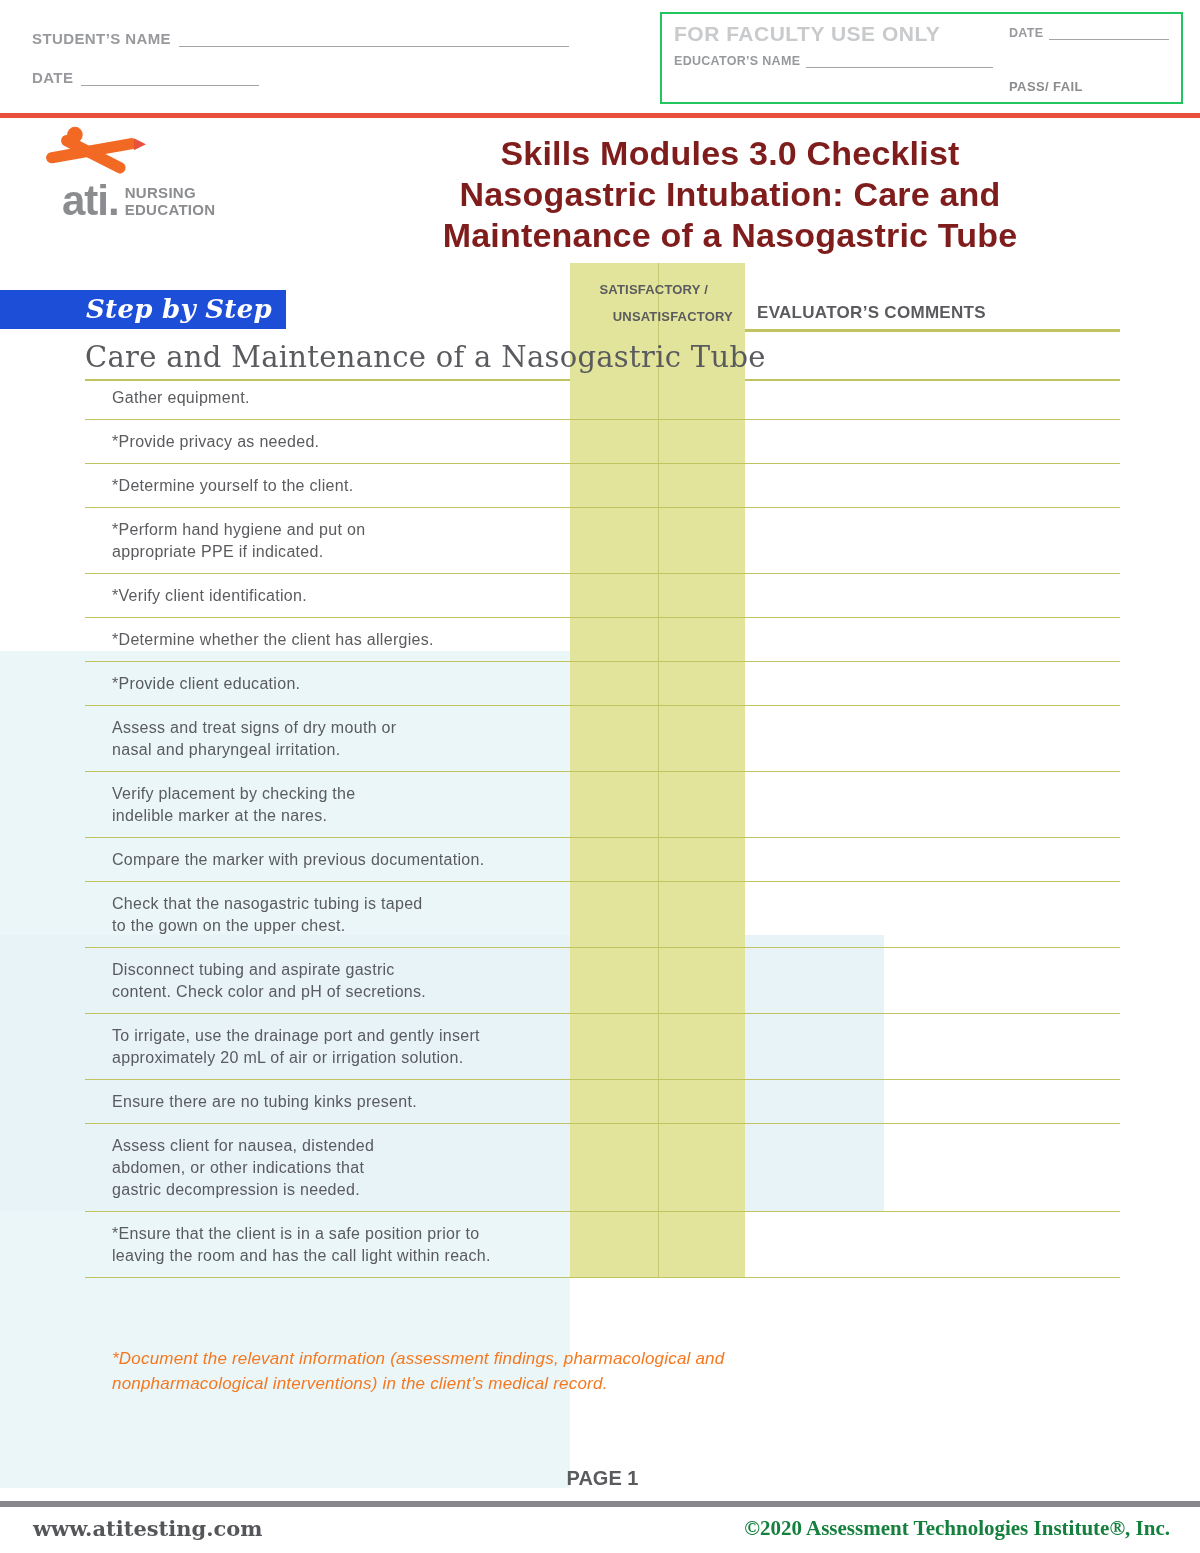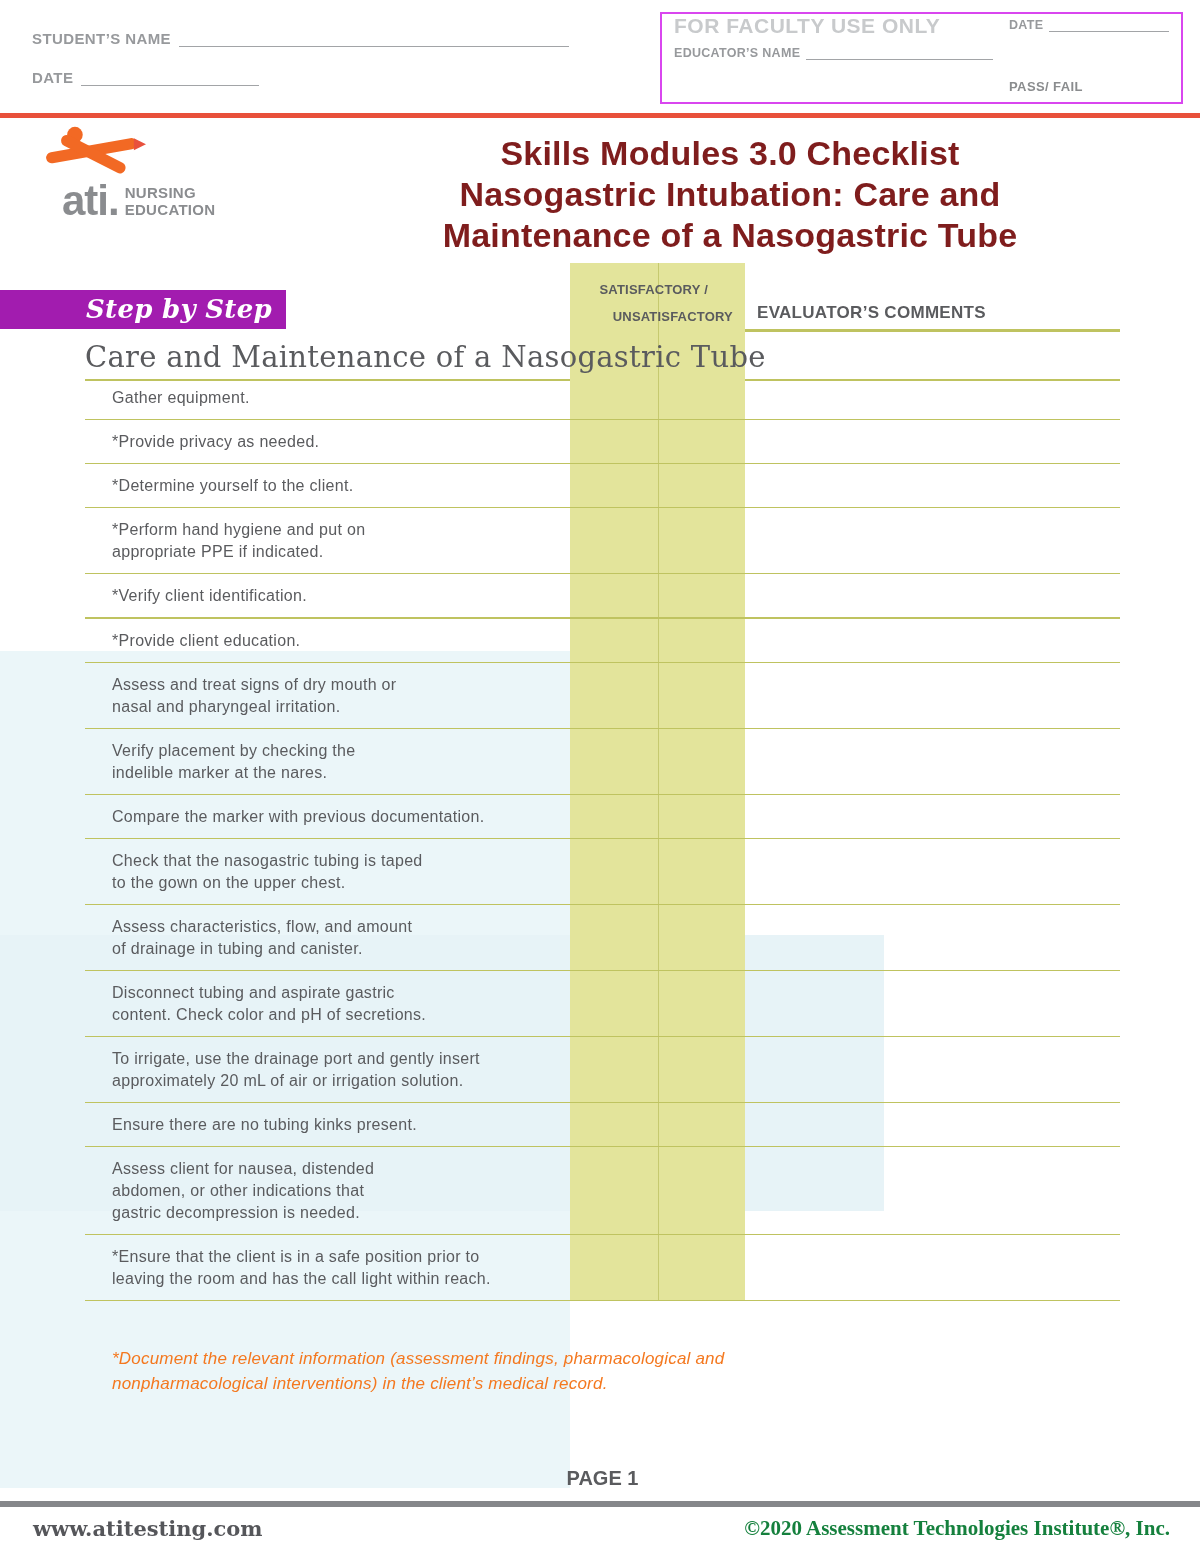--- a/index.html
+++ b/index.html
@@ -20,21 +20,21 @@
   
   .student-header { position:absolute; left:32px; top:30px; z-index:5; }
   .student-row { display:flex; align-items:flex-end; margin-bottom:22px; }
   .slabel { font-size:15px; font-weight:bold; color:#97999C; letter-spacing:.4px; margin-right:8px; white-space:nowrap; }
   .fill-line { display:inline-block; border-bottom:1.5px solid #A2A4A7; height:15px; }
   .line-student { width:390px; }
   .line-date { width:178px; }
 
   .faculty-box {
     position:absolute; left:660px; top:12px; width:523px; height:92px; z-index:5;
-    border:2px solid #d946ef; display:flex; padding:0 12px 8px 12px;
+    border:2px solid #22c55e; display:flex; padding:8px 12px 8px 12px;
   }
   .faculty-left { flex:1; padding-right:16px; }
   .faculty-title { font-size:21px; font-weight:bold; color:#C8CACC; letter-spacing:.5px; margin-bottom:8px; }
   .faculty-row { display:flex; align-items:flex-end; }
   .flabel { font-size:12.5px; font-weight:bold; color:#97999C; letter-spacing:.3px; margin-right:6px; white-space:nowrap; }
   .faculty-row .grow { flex:1; height:13px; }
   .faculty-right { width:160px; display:flex; flex-direction:column; justify-content:space-between; padding-top:4px; }
   .passfail { font-size:13px; font-weight:bold; color:#8A8C8E; letter-spacing:.4px; }
 
   .red-rule { position:absolute; left:0; top:113px; width:1200px; height:5px; background:#E8503B; z-index:4; }
@@ -49,21 +49,21 @@
 
   
   .doc-title { position:absolute; left:330px; top:133px; width:800px; text-align:center; z-index:5; }
   .doc-title div { font-size:34px; font-weight:bold; color:#7f1d1d; line-height:41px; letter-spacing:.2px; }
 
   
   .band-header { position:absolute; left:570px; top:263px; width:175px; height:119px; background:#E3E49B; z-index:1; }
   .band-divider { position:absolute; left:88px; top:0; width:1px; height:100%; background:#C6C96F; }
 
   .step-banner {
-    position:absolute; left:0; top:290px; width:286px; height:39px; background:#a21caf; z-index:4;
+    position:absolute; left:0; top:290px; width:286px; height:39px; background:#1d4ed8; z-index:4;
     color:#ffffff; font-family:"DejaVu Serif", serif; font-style:italic; font-weight:bold;
     font-size:26px; line-height:38px; padding-left:86px; letter-spacing:.3px;
   }
   .sat-header { position:absolute; left:570px; top:276px; width:170px; text-align:right; z-index:4; }
   .sat-header div { font-size:13px; font-weight:bold; color:#5A5B5E; line-height:27px; letter-spacing:.2px; }
   .sat-header .l1 { padding-right:32px; }
   .sat-header .l2 { padding-right:7px; }
   .comments-header { position:absolute; left:757px; top:303px; font-size:17px; font-weight:bold; color:#5A5B5E; letter-spacing:.3px; z-index:4; }
   .comments-underline { position:absolute; left:745px; top:329px; width:375px; height:2.5px; background:#BFC360; z-index:2; }
 
@@ -215,20 +215,21 @@
     </div>
 
     <div class="row">
       <div class="row-text">*Verify client identification.</div>
       <div class="cell-sat"></div>
       <div class="cell-unsat"></div>
       <div class="cell-comments"></div>
     </div>
 
     <div class="row">
+      <div class="row-text">*Determine whether the client has allergies.</div>
       <div class="cell-sat"></div>
       <div class="cell-unsat"></div>
       <div class="cell-comments"></div>
     </div>
 
     <div class="row">
       <div class="row-text">*Provide client education.</div>
       <div class="cell-sat"></div>
       <div class="cell-unsat"></div>
       <div class="cell-comments"></div>
@@ -258,27 +259,20 @@
     </div>
 
     <div class="row">
       <div class="row-text">Check that the nasogastric tubing is taped
 to the gown on the upper chest.</div>
       <div class="cell-sat"></div>
       <div class="cell-unsat"></div>
       <div class="cell-comments"></div>
     </div>
 
-    <div class="row">
-      <div class="row-text">Assess characteristics, flow, and amount
-of drainage in tubing and canister.</div>
-      <div class="cell-sat"></div>
-      <div class="cell-unsat"></div>
-      <div class="cell-comments"></div>
-    </div>
 
     <div class="row">
       <div class="row-text">Disconnect tubing and aspirate gastric
 content. Check color and pH of secretions.</div>
       <div class="cell-sat"></div>
       <div class="cell-unsat"></div>
       <div class="cell-comments"></div>
     </div>
 
     <div class="row">

